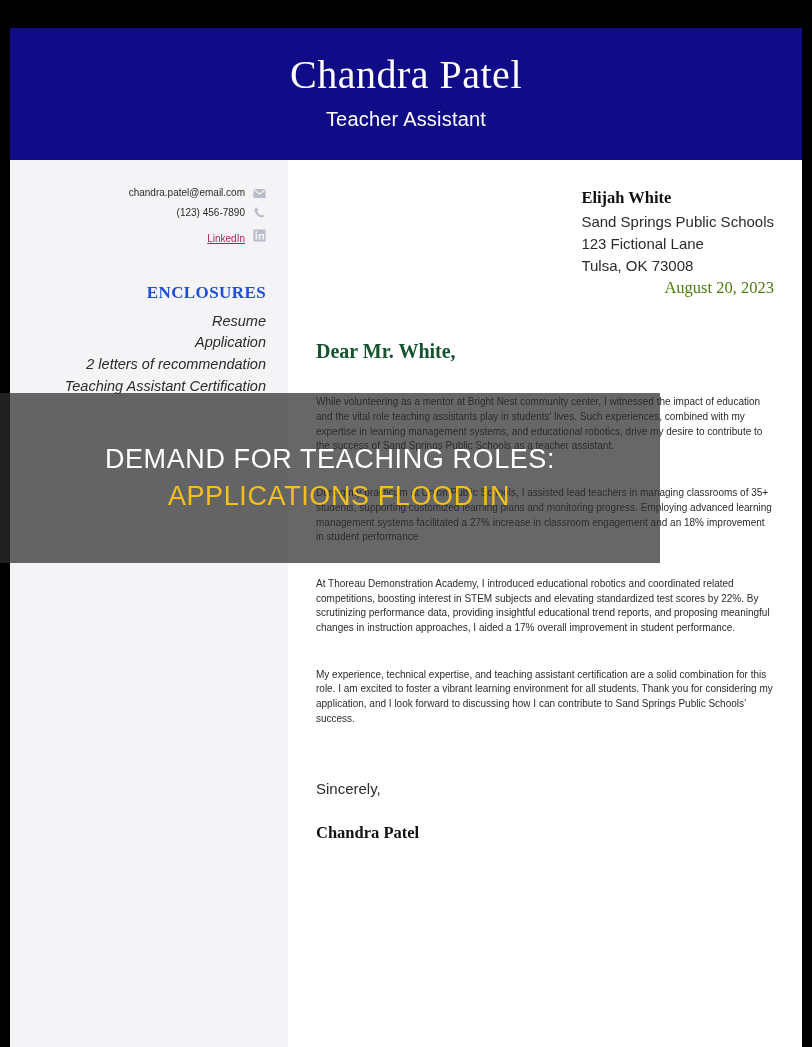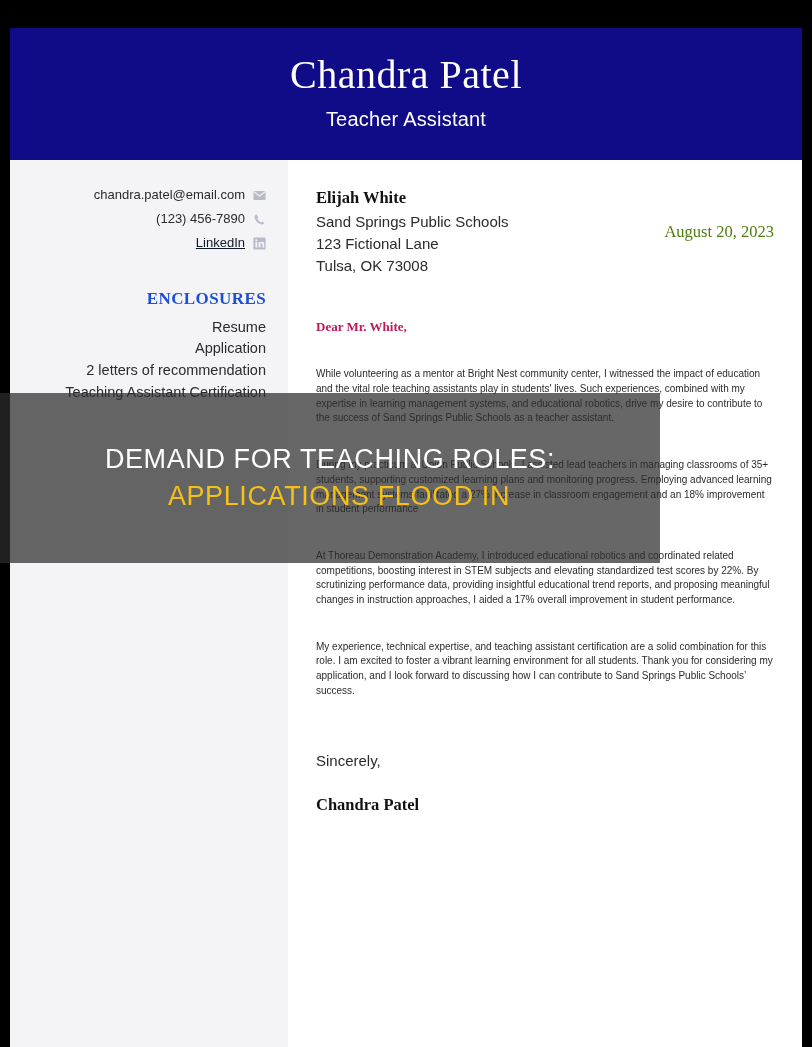--- a/index.html
+++ b/index.html
@@ -82,77 +82,80 @@
     box-sizing: border-box;
     padding: 26px 22px 0 14px;
   }
 
   .contact-row {
     display: flex;
     align-items: center;
     justify-content: flex-end;
     gap: 8px;
     margin-bottom: 5px;
-    font-size: 13px;
+    font-size: 10px;
     color: #2b2b2b;
     line-height: 1.45;
   }
   .contact-text { white-space: nowrap; }
   .contact-icon {
     width: 13px;
     height: 13px;
     flex: 0 0 13px;
     display: inline-flex;
     align-items: center;
     justify-content: center;
     color: #b9bcc8;
   }
   .contact-icon svg { display: block; }
 
   #linkedin-link {
-    color: #0f172a;
+    color: #be185d;
     text-decoration: underline;
     cursor: pointer;
+    margin-top: 7px;
   }
 
   #enclosures-block {
     margin-top: 36px;
     text-align: right;
   }
   #enclosures-heading {
     font-family: "Liberation Serif", serif;
     font-size: 17px;
     font-weight: 700;
     color: #1d4ed8;
     letter-spacing: 0.4px;
     margin-bottom: 8px;
   }
   .enclosure-item {
     font-size: 14.5px;
     color: #2b2b2b;
     line-height: 1.5;
     white-space: nowrap;
+    font-style: italic;
   }
 
   
   #letter-main {
     position: absolute;
     left: 278px;
     top: 0;
     width: 514px;
     height: 895px;
     background: #ffffff;
     box-sizing: border-box;
     padding: 26px 28px 0 28px;
   }
 
   #recipient-date-row {
     display: flex;
     justify-content: space-between;
-    align-items: center;
+    align-items: flex-end;
+    flex-direction: column;
   }
   #recipient-block {
     font-size: 15px;
     color: #2b2b2b;
     line-height: 1.47;
   }
   #recipient-name {
     font-family: "Liberation Serif", serif;
     font-weight: 700;
     font-size: 16.5px;
@@ -164,22 +167,22 @@
     font-weight: 400;
     font-size: 16.5px;
     color: #4d7c0f;
     white-space: nowrap;
     padding-top: 1px;
   }
 
   #salutation {
     font-family: "Liberation Serif", serif;
     font-weight: 700;
-    font-size: 13px;
-    color: #be185d;
+    font-size: 20px;
+    color: #14532d;
     margin-top: 42px;
   }
 
   .letter-paragraph {
     font-size: 10px;
     color: #2b2b2b;
     line-height: 1.47;
     margin-top: 32px;
   }
 

